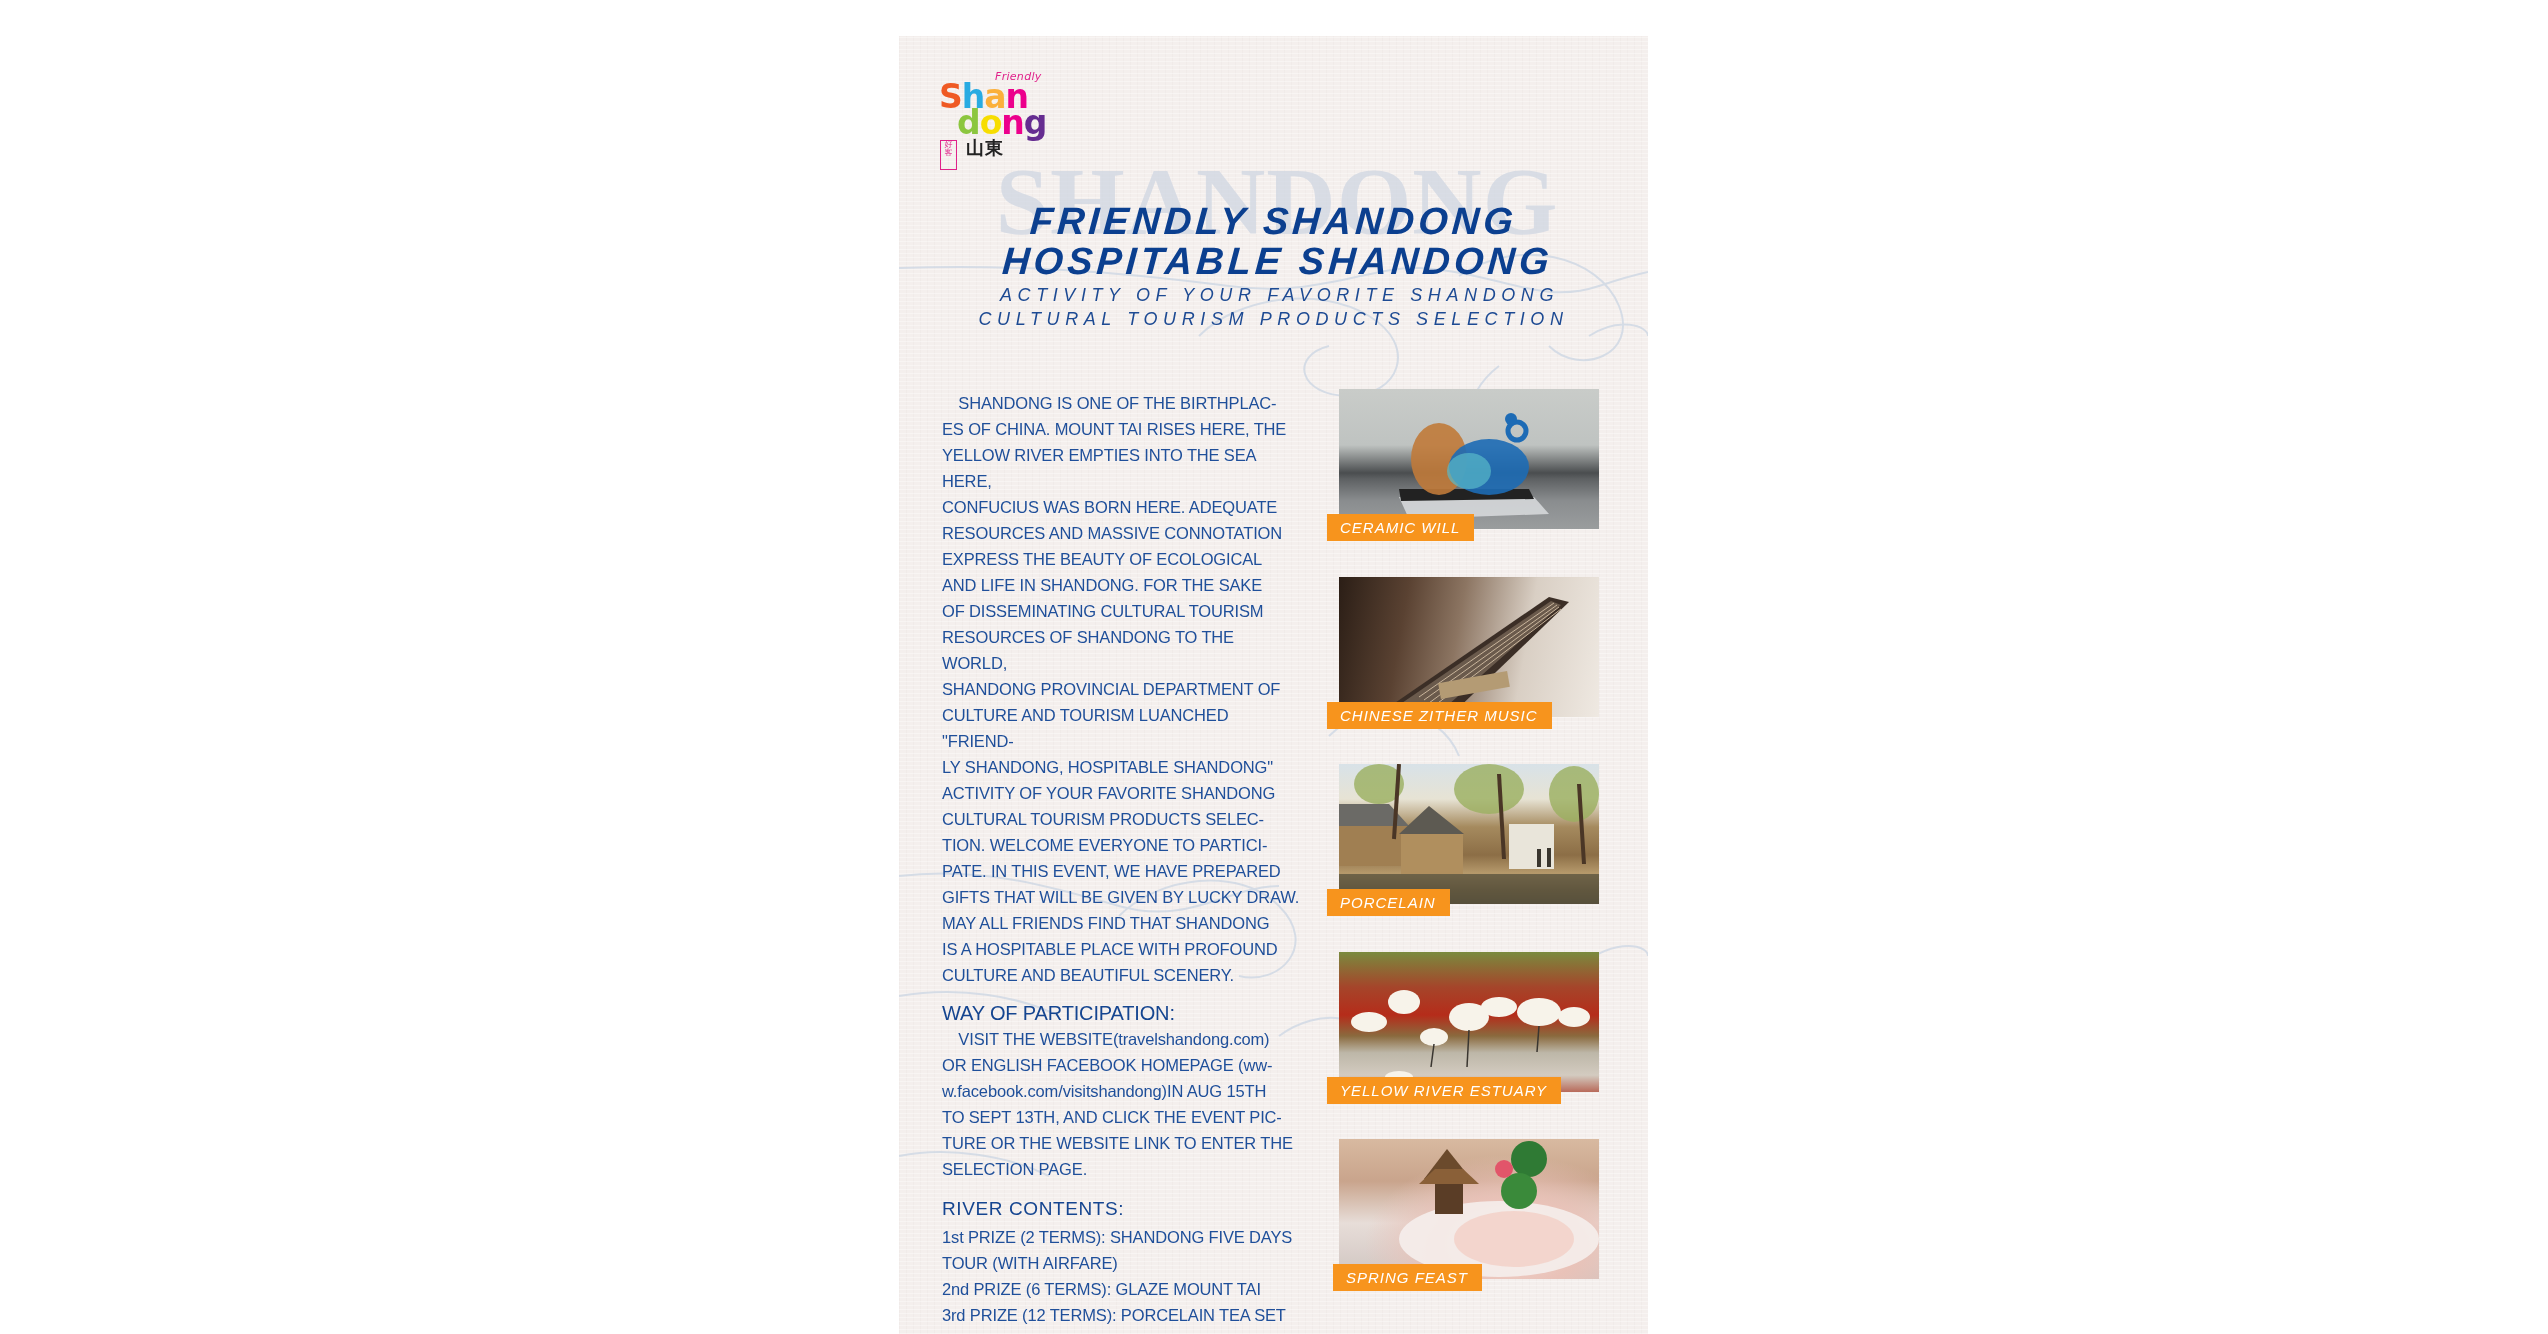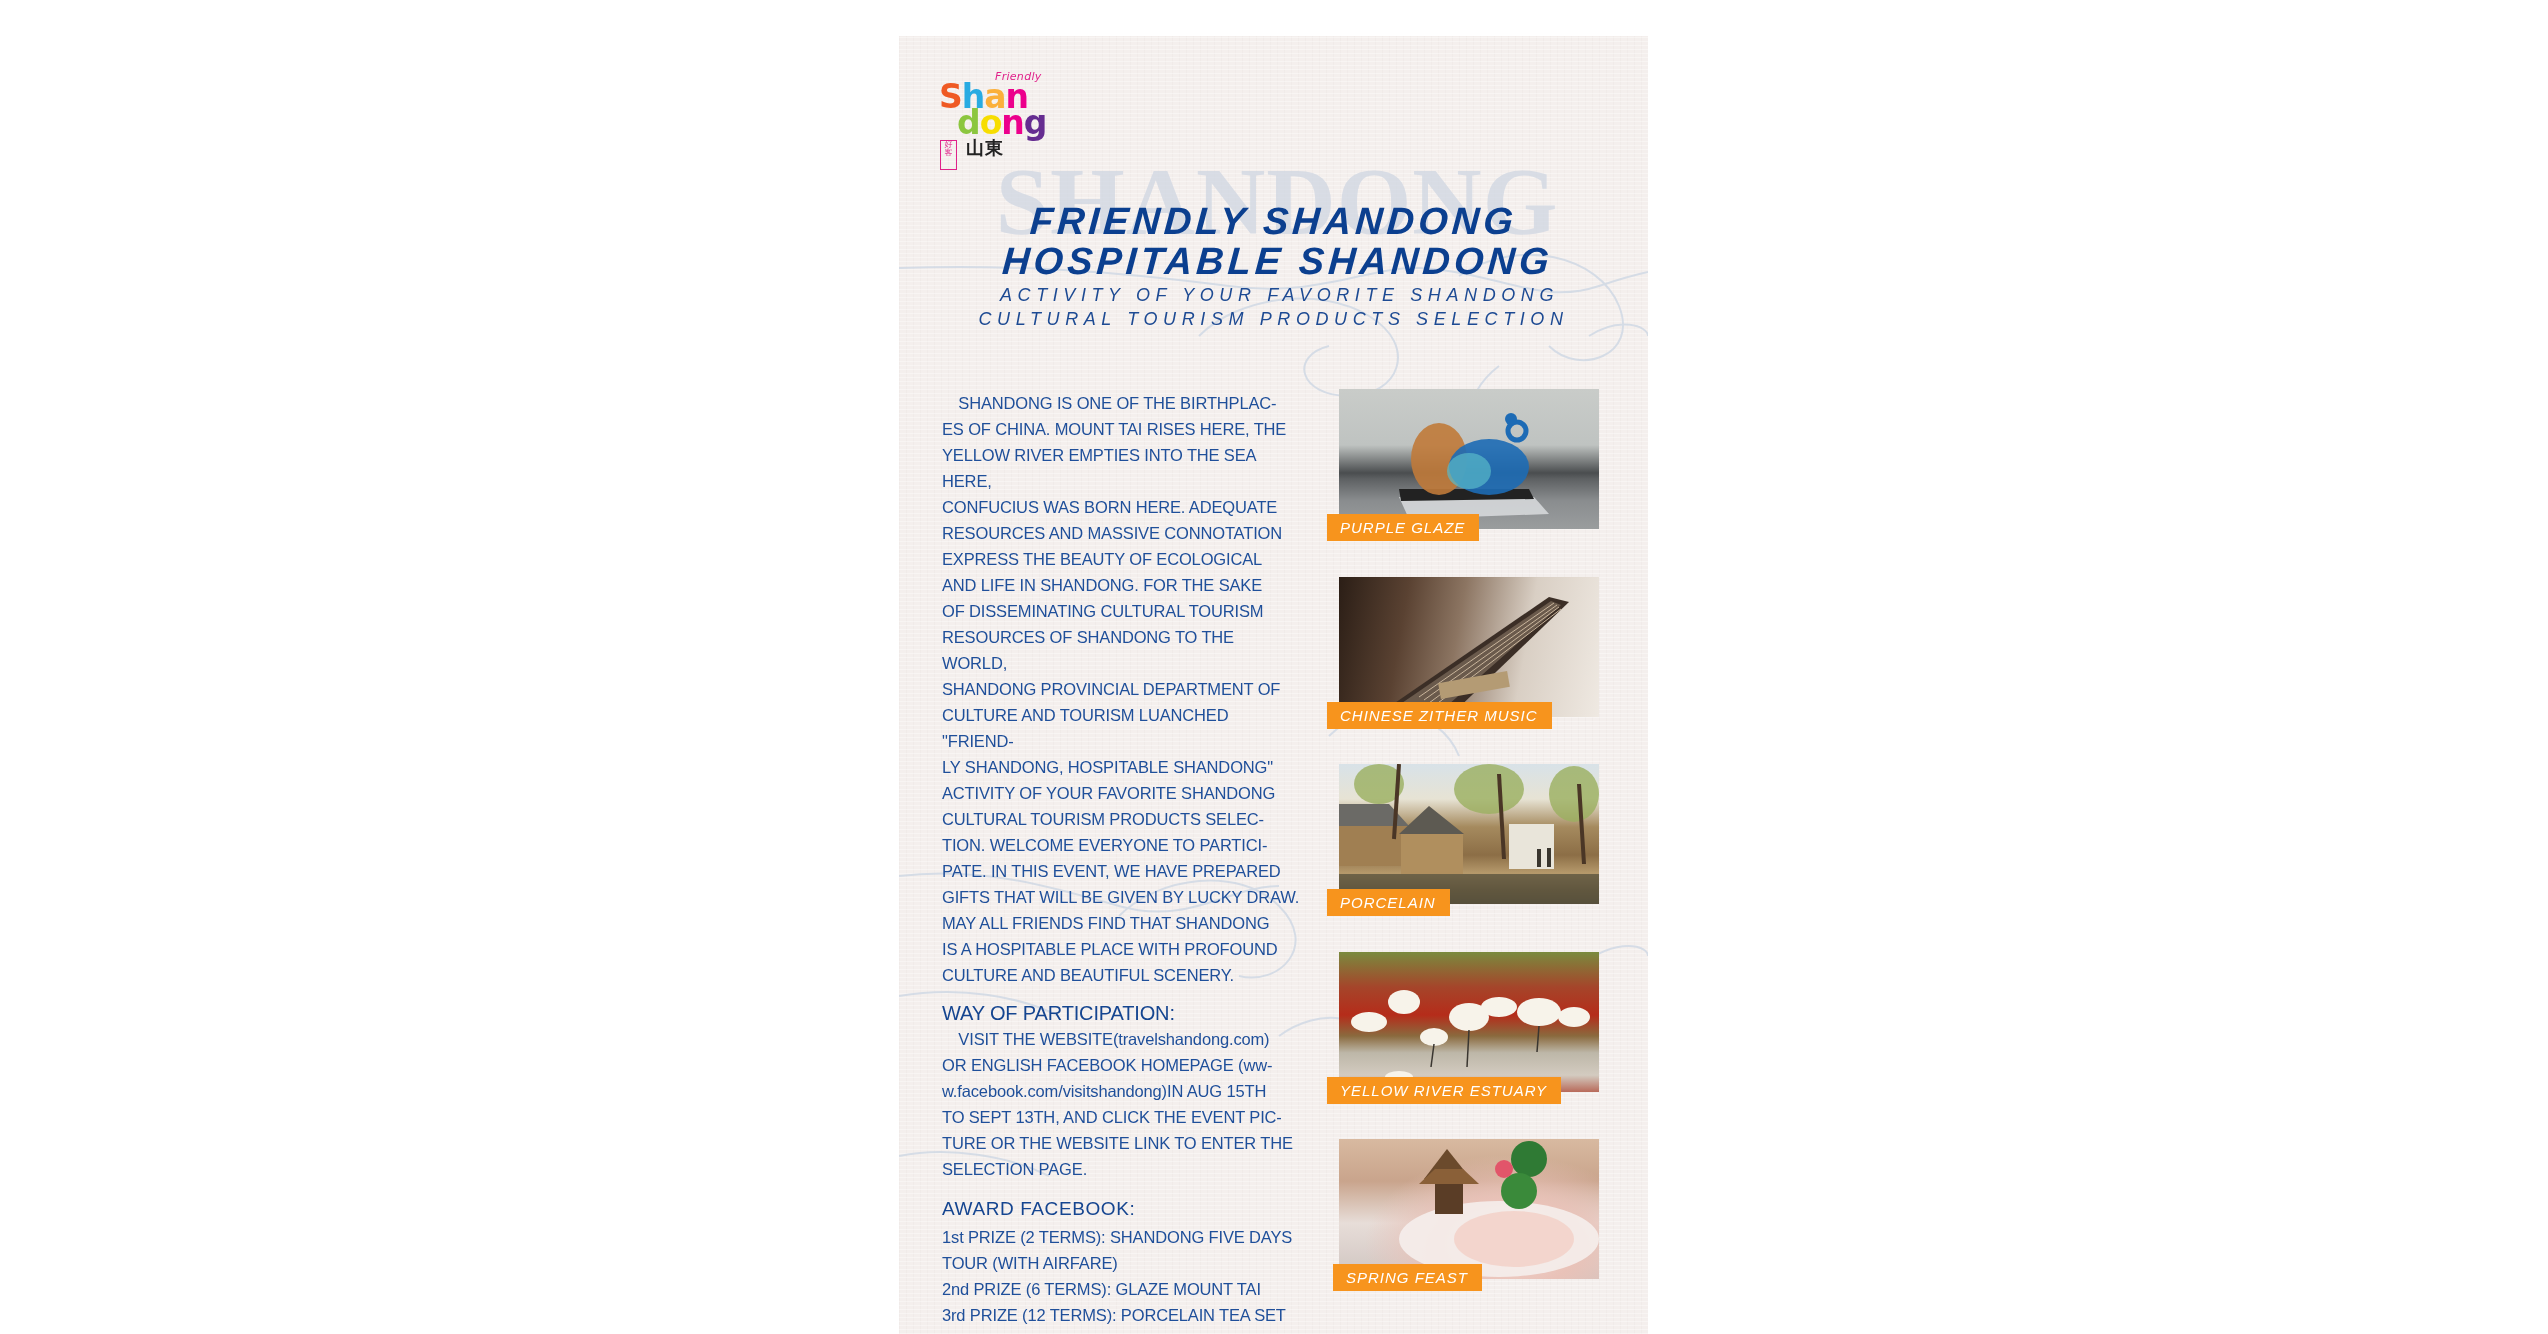--- a/index.html
+++ b/index.html
@@ -289,42 +289,42 @@
 CULTURE AND BEAUTIFUL SCENERY.</p>
 
     <p class="section-heading">WAY OF PARTICIPATION:</p>
     <p class="para"> VISIT THE WEBSITE(travelshandong.com)
 OR ENGLISH FACEBOOK HOMEPAGE (ww-
 w.facebook.com/visitshandong)IN AUG 15TH
 TO SEPT 13TH, AND CLICK THE EVENT PIC-
 TURE OR THE WEBSITE LINK TO ENTER THE
 SELECTION PAGE.</p>
 
-    <p class="award-heading">AWARD FACEBOOK:</p>
+    <p class="award-heading">RIVER CONTENTS:</p>
     <p class="award-item">1st PRIZE (2 TERMS): SHANDONG FIVE DAYS
 TOUR (WITH AIRFARE)</p>
     <p class="award-item">2nd PRIZE (6 TERMS): GLAZE MOUNT TAI</p>
     <p class="award-item">3rd PRIZE (12 TERMS): PORCELAIN TEA SET</p>
     <p class="award-item">MEMORIAL PRIZE (70 TERMS): PURPLE SAN-
 DALWOOD LUBAN LOCK</p>
   </div>
 
   <div class="gallery-item g1">
     <div class="photo photo-glaze">
       <svg width="260" height="140" viewBox="0 0 260 140">
         <polygon points="60,108 195,108 210,125 70,130" fill="#d9dcde" opacity="0.85"></polygon>
         <polygon points="60,100 190,100 195,110 62,112" fill="#222"></polygon>
         <ellipse cx="100" cy="70" rx="28" ry="36" fill="#c07a3a" opacity="0.9"></ellipse>
         <ellipse cx="150" cy="78" rx="40" ry="28" fill="#1d6bb5" opacity="0.9"></ellipse>
         <ellipse cx="130" cy="82" rx="22" ry="18" fill="#58b9c9" opacity="0.7"></ellipse>
         <circle cx="178" cy="42" r="9" fill="none" stroke="#1d6bb5" stroke-width="5"></circle>
         <circle cx="172" cy="30" r="6" fill="#1d6bb5"></circle>
       </svg>
     </div>
-    <div class="label">PURPLE GLAZE</div>
+    <div class="label">CERAMIC WILL</div>
   </div>
 
   <div class="gallery-item g2">
     <div class="photo photo-zither">
       <svg width="260" height="140" viewBox="0 0 260 140">
         <polygon points="50,130 210,20 230,25 110,140" fill="#3b2e26"></polygon>
         <polygon points="60,128 212,24 222,28 100,136" fill="#6a5a4c"></polygon>
         <g stroke="#c9b59c" stroke-width="1">
           <line x1="80" y1="120" x2="215" y2="26"></line>
           <line x1="85" y1="123" x2="218" y2="28"></line>

